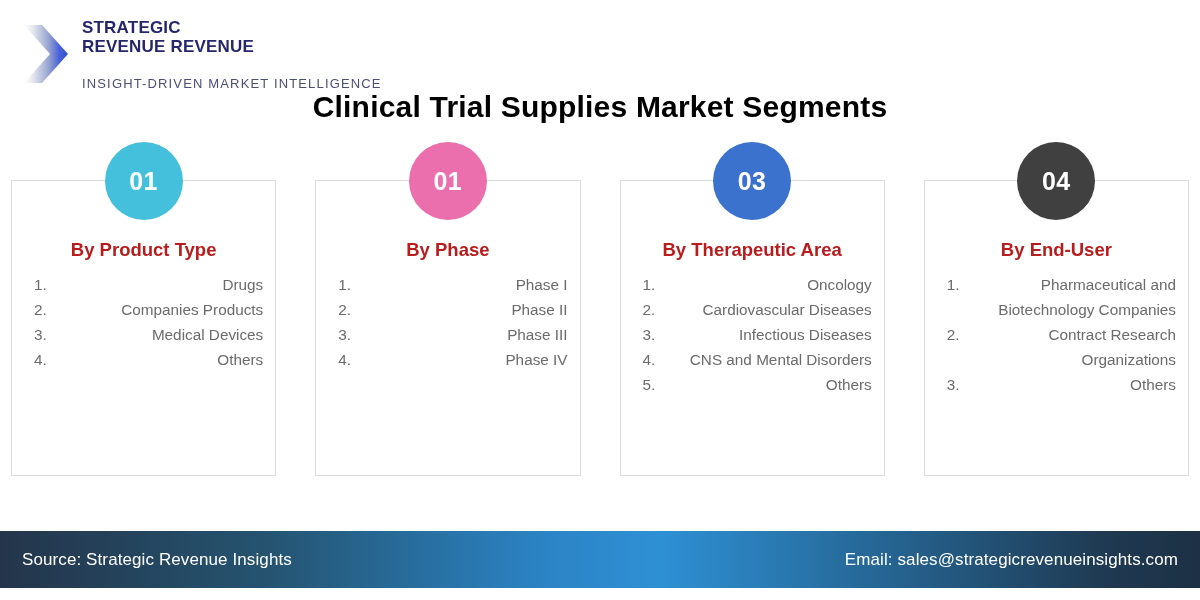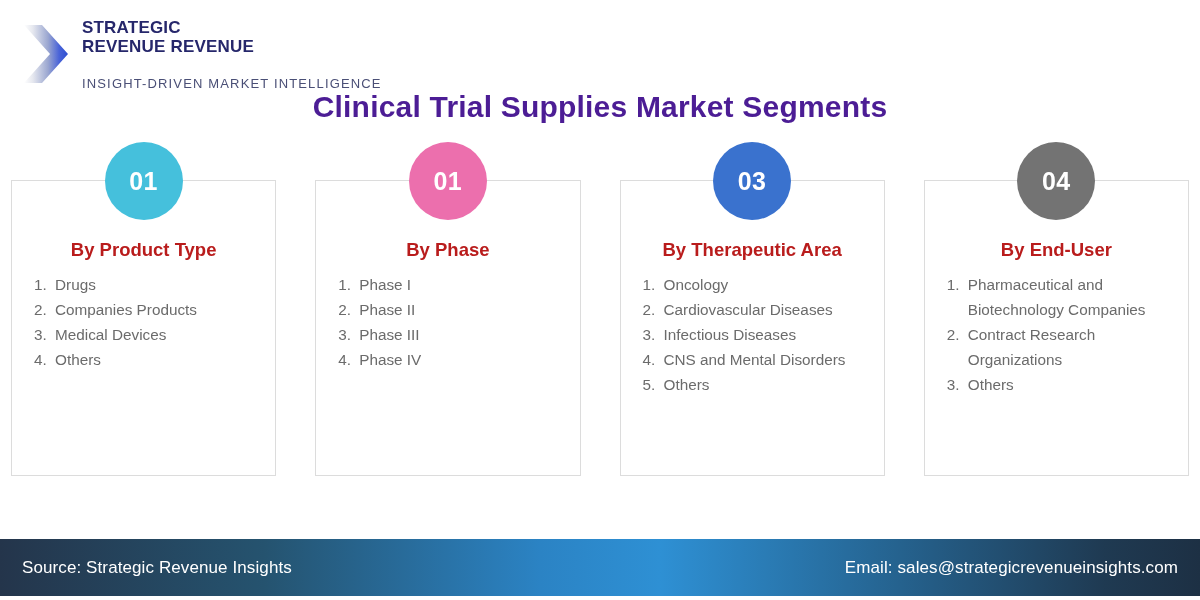--- a/index.html
+++ b/index.html
@@ -64,21 +64,21 @@
 
   
   .page-title {
     position: absolute;
     left: 0;
     top: 90px;
     width: 1200px;
     text-align: center;
     font-size: 30px;
     font-weight: bold;
-    color: #4c1d95;
+    color: #000000;
     letter-spacing: 0.2px;
   }
 
   
   .cards {
     position: absolute;
     left: 11px;
     top: 180px;
     width: 1178px;
     height: 296px;
@@ -119,20 +119,21 @@
     font-weight: bold;
     color: #b91c1c;
     padding: 0 8px;
   }
 
   .card-list {
     margin-top: 11px;
     padding: 0 12px 0 22px;
     list-style: none;
     counter-reset: segitem;
+    text-align: right;
   }
 
   .card-list li {
     counter-increment: segitem;
     position: relative;
     font-size: 15.3px;
     line-height: 25px;
     color: #6b6b6b;
     padding-left: 21px;
   }
@@ -142,21 +143,21 @@
     position: absolute;
     left: 0;
     top: 0;
     color: #6b6b6b;
   }
 
   
   .footer {
     position: absolute;
     left: 0;
-    bottom: 4px;
+    bottom: 12px;
     width: 1200px;
     height: 57px;
     background: linear-gradient(90deg,
       #24354b 0%,
       #25536f 22%,
       #2b83c4 45%,
       #2e90d4 55%,
       #25628e 75%,
       #1f3a52 92%,
       #1d3044 100%);
@@ -230,21 +231,21 @@
       <ul class="card-list">
           <li>Oncology</li>
           <li>Cardiovascular Diseases</li>
           <li>Infectious Diseases</li>
           <li>CNS and Mental Disorders</li>
           <li>Others</li>
         </ul>
     </div>
 
     <div class="card">
-      <div class="badge" style="background: #737373; text-align: center;">04</div>
+      <div class="badge" style="background: #404040; text-align: center;">04</div>
       <div class="card-heading">By End-User</div>
       <ul class="card-list">
           <li>Pharmaceutical and Biotechnology Companies</li>
           <li>Contract Research Organizations</li>
           <li>Others</li>
         </ul>
     </div>
 
   </div>
 

